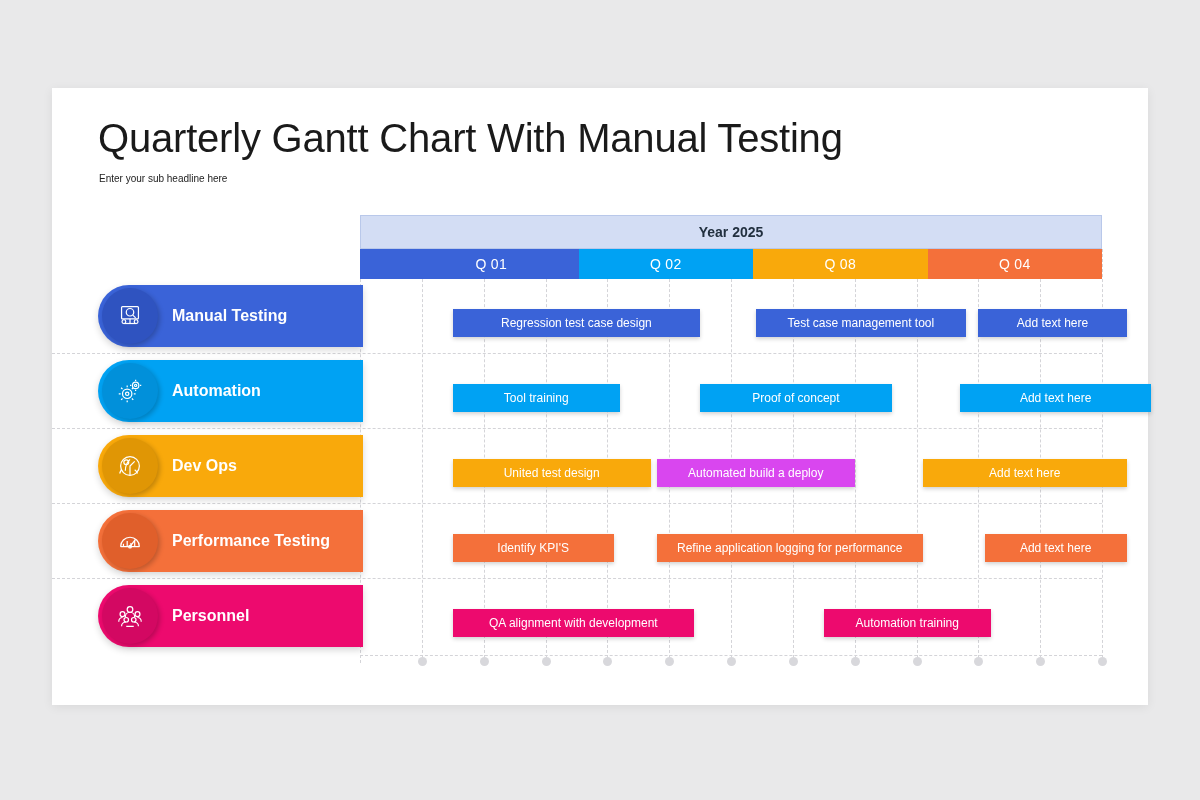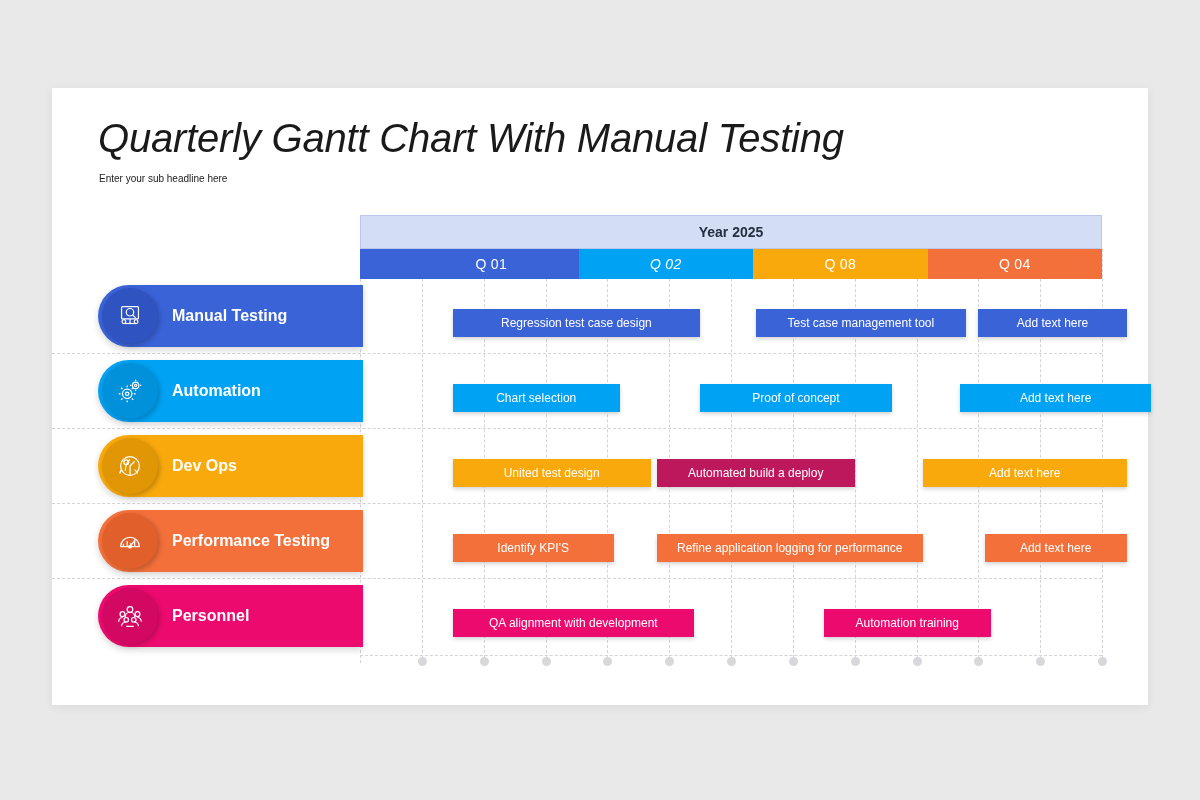--- a/index.html
+++ b/index.html
@@ -30,21 +30,20 @@
   
   .title {
     position: absolute;
     left: 46px;
     top: 28px;
     font-size: 40px;
     font-weight: 400;
     color: #1a1a1a;
     letter-spacing: -0.2px;
     white-space: nowrap;
-    font-style: italic;
   }
   .subtitle {
     position: absolute;
     left: 47px;
     top: 85px;
     font-size: 10px;
     font-weight: 400;
     color: #222222;
     white-space: nowrap;
   }
@@ -230,21 +229,21 @@
       </div>
 
     <div class="year-bar">
       <span>Year 2025</span>
     </div>
 
     <div class="quarters" id="quarters">
         <div class="quarter" style="background: rgb(58, 99, 216); padding-left: 44px;">
           <span>Q 01</span>
         </div>
-        <div class="quarter" style="background: rgb(0, 162, 243); font-style: italic;">
+        <div class="quarter" style="background: rgb(0, 162, 243);">
           <span>Q 02</span>
         </div>
         <div class="quarter" style="background: rgb(249, 169, 11);">
           <span>Q 08</span>
         </div>
         <div class="quarter" style="background: rgb(244, 112, 58);">
           <span>Q 04</span>
         </div>
       </div>
 
@@ -322,32 +321,32 @@
         <div class="taskbar" style="left: 400.75px; width: 247.333px; top: 213px; background: rgb(58, 99, 216);">
           <span>Regression test case design</span>
         </div>
         <div class="taskbar" style="left: 703.733px; width: 210.233px; top: 213px; background: rgb(58, 99, 216);">
           <span>Test case management tool</span>
         </div>
         <div class="taskbar" style="left: 926.333px; width: 148.4px; top: 213px; background: rgb(58, 99, 216);">
           <span>Add text here</span>
         </div>
         <div class="taskbar" style="left: 400.75px; width: 166.95px; top: 288px; background: rgb(0, 162, 243);">
-          <span>Chart selection</span>
+          <span>Tool training</span>
         </div>
         <div class="taskbar" style="left: 648.083px; width: 191.683px; top: 288px; background: rgb(0, 162, 243);">
           <span>Proof of concept</span>
         </div>
         <div class="taskbar" style="left: 907.783px; width: 191.683px; top: 288px; background: rgb(0, 162, 243);">
           <span>Add text here</span>
         </div>
         <div class="taskbar" style="left: 400.75px; width: 197.867px; top: 363px; background: rgb(249, 169, 11);">
           <span>United test design</span>
         </div>
-        <div class="taskbar" style="left: 604.8px; width: 197.867px; top: 363px; background: #be185d;">
+        <div class="taskbar" style="left: 604.8px; width: 197.867px; top: 363px; background: #d946ef;">
           <span>Automated build a deploy</span>
         </div>
         <div class="taskbar" style="left: 870.683px; width: 204.05px; top: 363px; background: rgb(249, 169, 11);">
           <span>Add text here</span>
         </div>
         <div class="taskbar" style="left: 400.75px; width: 160.767px; top: 438px; background: rgb(244, 112, 58);">
           <span>Identify KPI'S</span>
         </div>
         <div class="taskbar" style="left: 604.8px; width: 265.883px; top: 438px; background: rgb(244, 112, 58);">
           <span>Refine application logging for performance</span>

